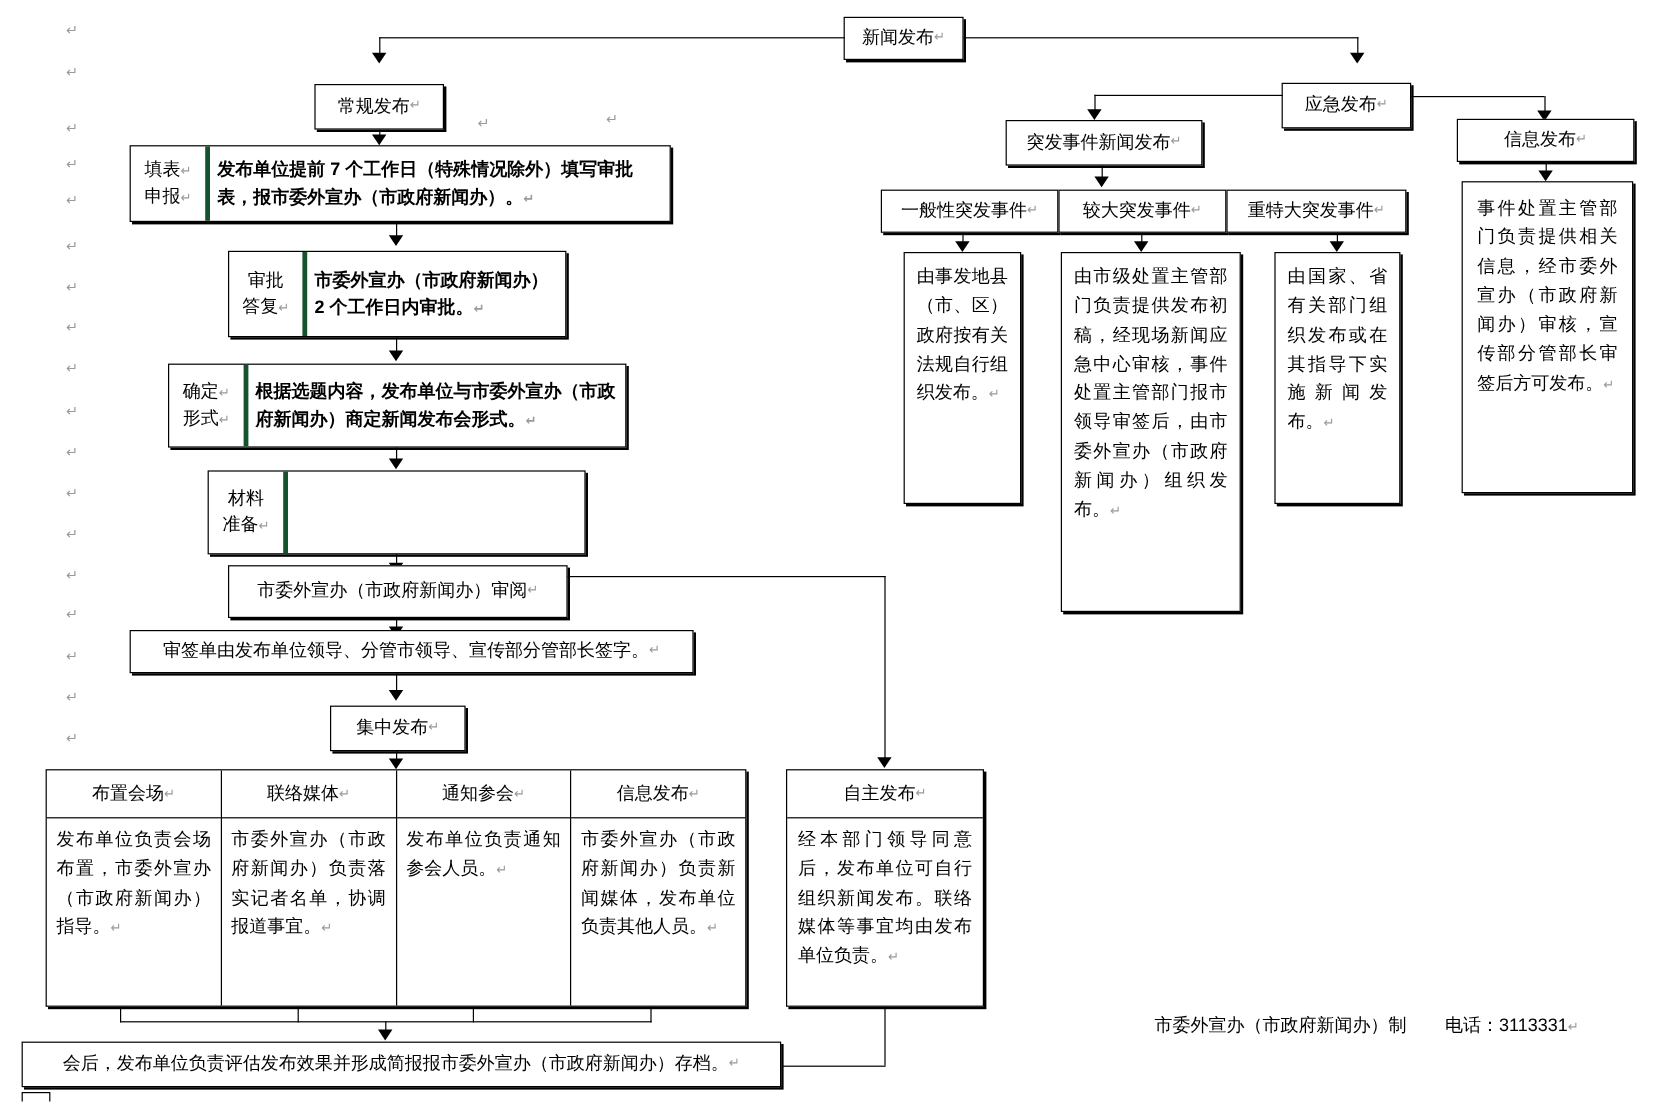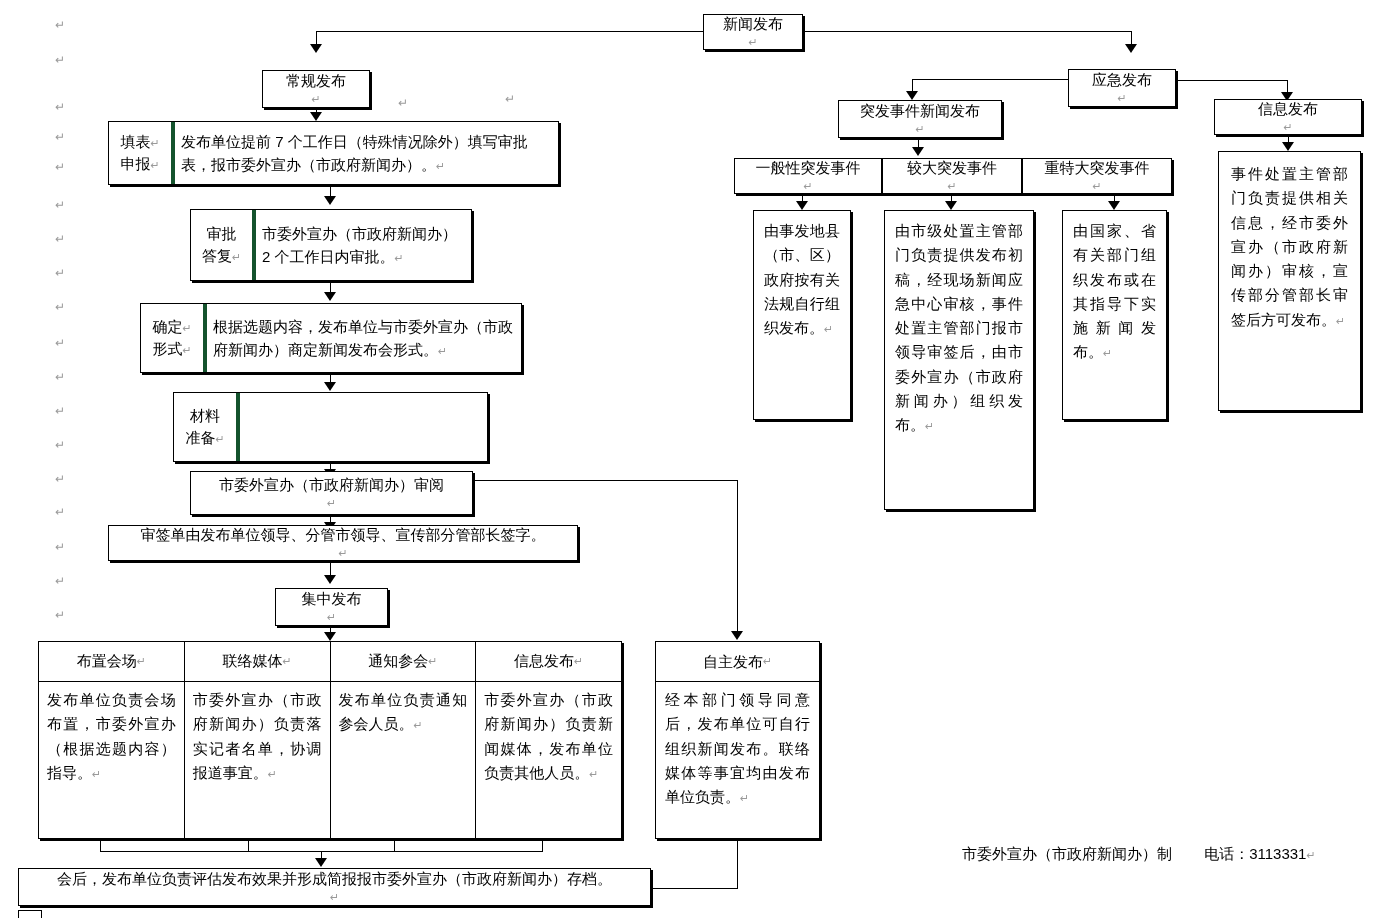--- a/index.html
+++ b/index.html
@@ -12,33 +12,32 @@
 
   .box{
     position:absolute;box-sizing:border-box;
     border:1px solid #000;
     box-shadow:2px 2px 0 0 #000;
     background:#fff;
     display:flex;align-items:center;justify-content:center;
     text-align:center;
     font-size:15px;line-height:1.45;
     padding:2px 4px;
-    flex-direction:column;
   }
   .box.top{align-items:flex-start;}
   .box.just{display:block;text-align:justify;text-align-last:left;}
 
   
   .row2{position:absolute;box-sizing:border-box;border:1px solid #000;
         box-shadow:2px 2px 0 0 #000;background:#fff;display:flex;}
   .row2 .c-label{box-sizing:border-box;border-right:4px solid #14532d;
         display:flex;align-items:center;justify-content:center;text-align:center;
         font-size:15px;line-height:1.5;flex:0 0 auto;padding:2px;}
   .row2 .c-body{box-sizing:border-box;display:flex;align-items:center;
-        font-size:15px;line-height:1.55;padding:3px 6px;flex:1 1 auto;}
+        font-size:15px;line-height:1.55;padding:3px 6px;flex:1 1 auto;font-weight:bold;}
 
   
   .tbl{position:absolute;box-sizing:border-box;border:1px solid #000;
        box-shadow:2px 2px 0 0 #000;background:#fff;display:flex;}
   .tbl .col{box-sizing:border-box;border-right:1px solid #000;display:flex;
        flex-direction:column;flex:1 1 0;}
   .tbl .col:last-child{border-right:none;}
   .tbl .hd{box-sizing:border-box;border-bottom:1px solid #000;height:40px;
        display:flex;align-items:center;justify-content:center;font-size:15px;}
   .tbl .bd{box-sizing:border-box;flex:1 1 auto;padding:6px 8px;font-size:15px;
@@ -175,21 +174,21 @@
   </div>
   <div class="ln vl" style="left:330px;top:626px;height:10px;"></div>
   <div class="arw" style="left:324px;top:632px;"></div>
 
   <div class="tbl" style="left:38px;top:641px;width:584px;height:198px;">
     <div class="col">
       <div class="hd">
           <span>布置会场</span>
           <span class="cr">↵</span>
         </div>
-      <div class="bd"><span>发布单位负责会场布置，市委外宣办（根据选题内容）指导。</span><span class="cr">↵</span></div>
+      <div class="bd"><span>发布单位负责会场布置，市委外宣办（市政府新闻办）指导。</span><span class="cr">↵</span></div>
     </div>
     <div class="col">
       <div class="hd">
           <span>联络媒体</span>
           <span class="cr">↵</span>
         </div>
       <div class="bd"><span>市委外宣办（市政府新闻办）负责落实记者名单，协调报道事宜。</span><span class="cr">↵</span></div>
     </div>
     <div class="col">
       <div class="hd">

